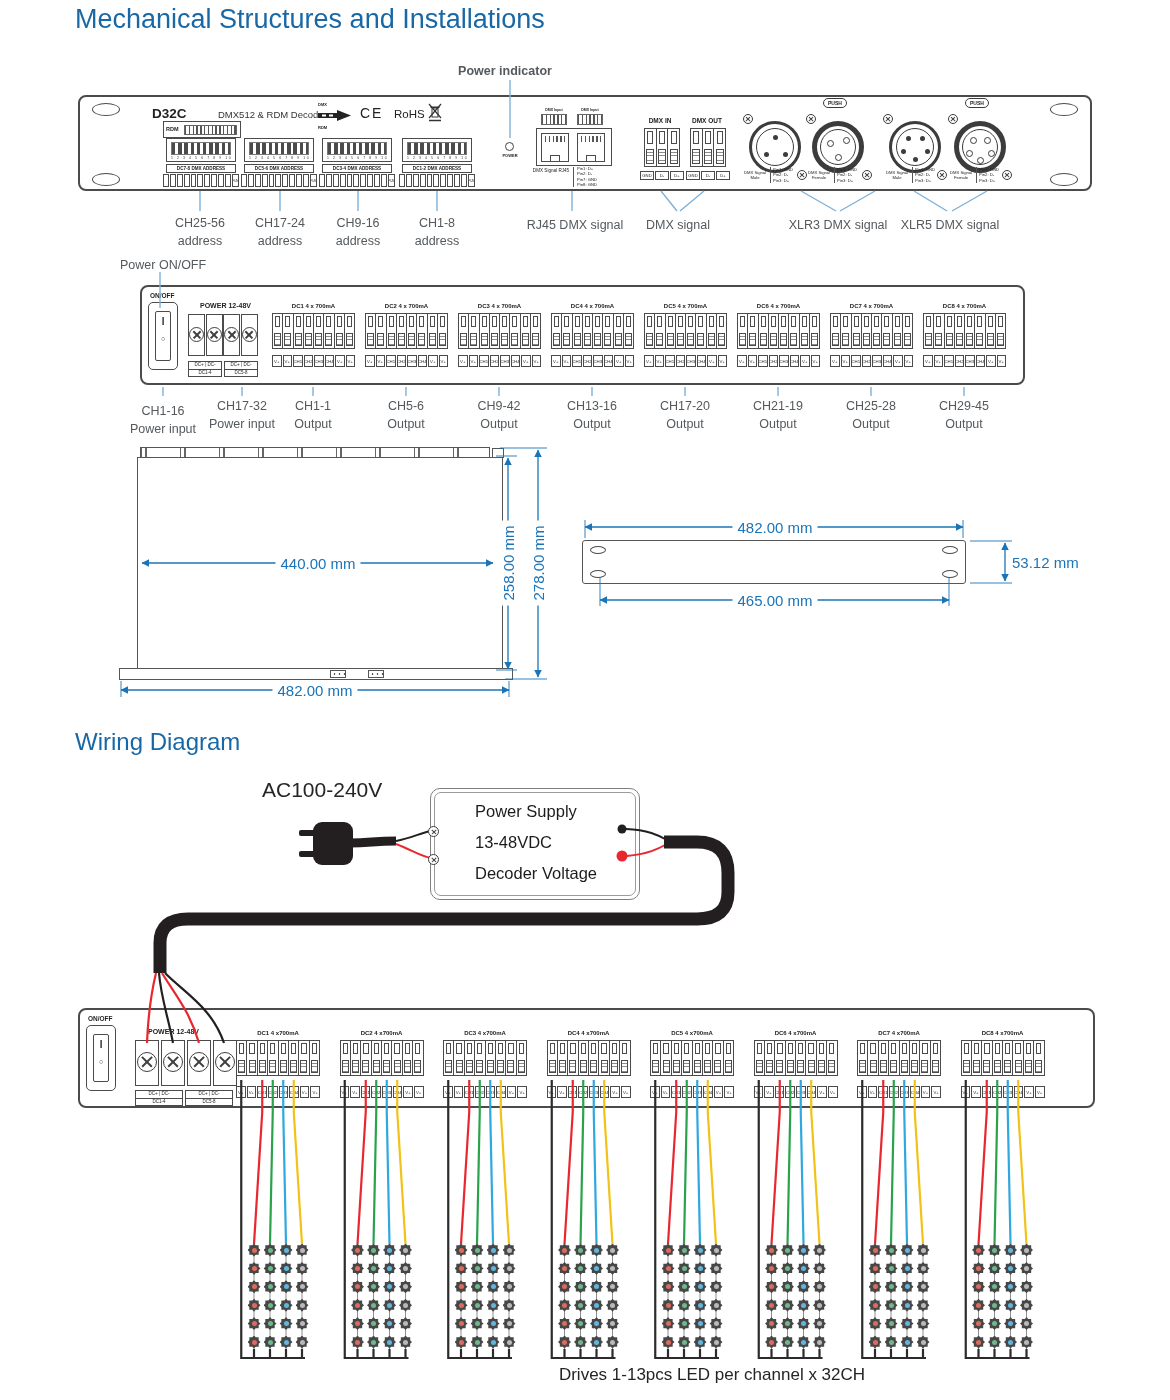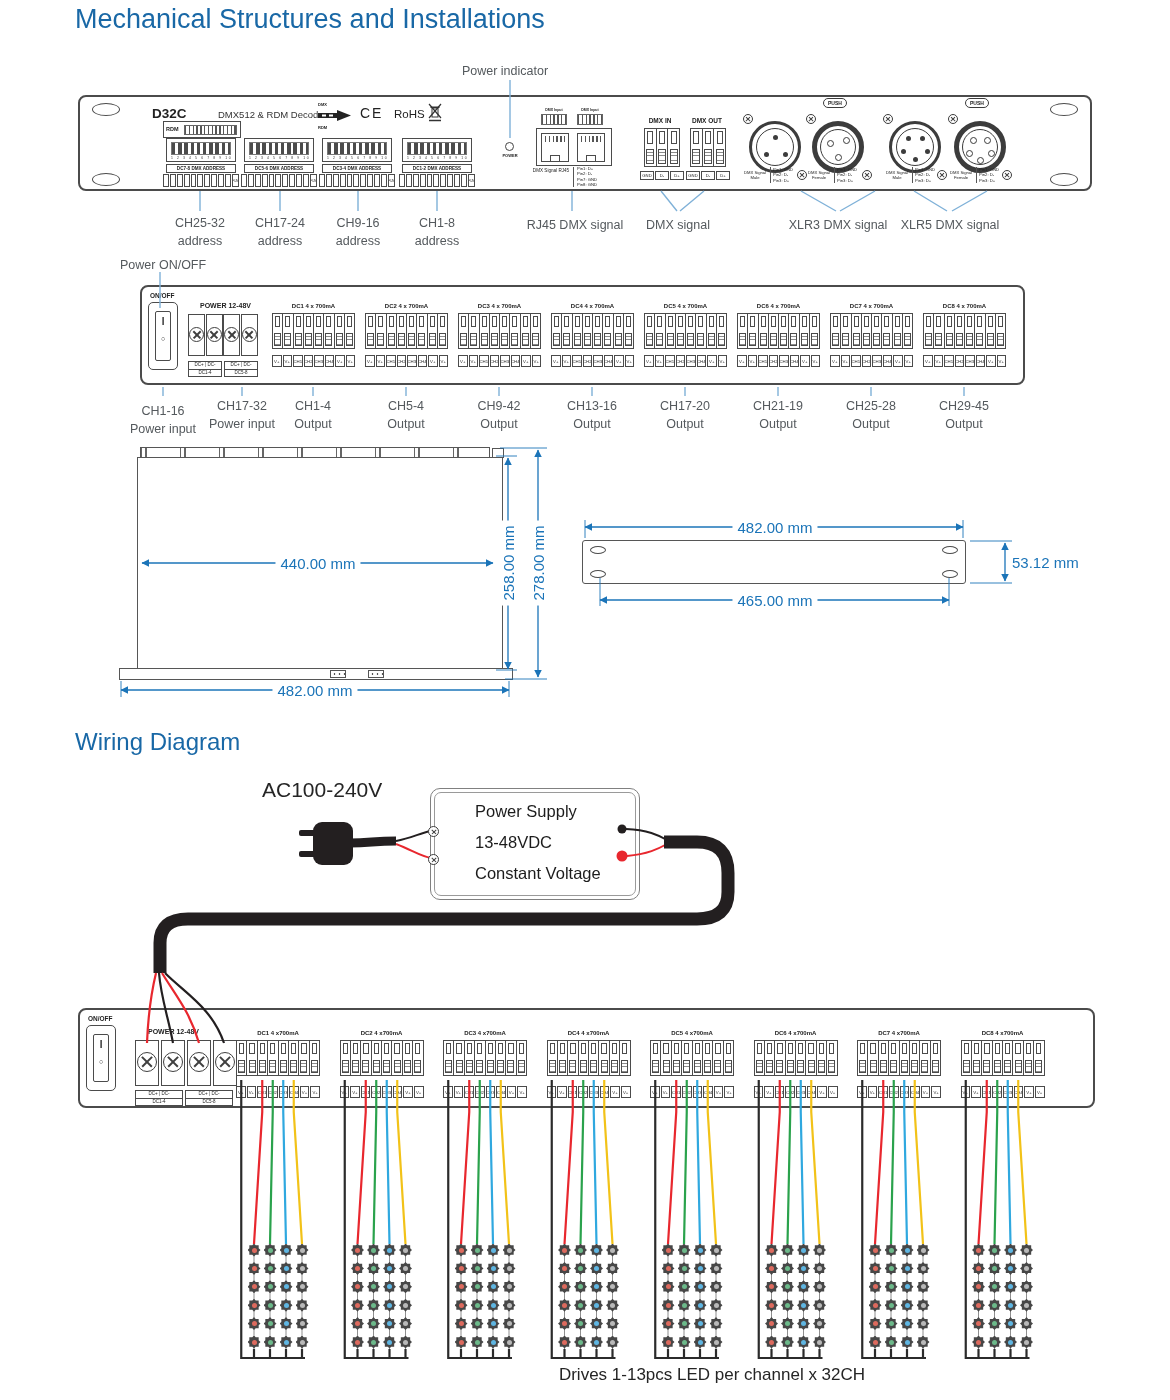--- a/index.html
+++ b/index.html
@@ -62,21 +62,21 @@
   .psu .ptxt{position:absolute;left:44px;font-size:16.5px;color:#1c1c1c;white-space:nowrap;}
   svg.overlay{position:absolute;left:0;top:0;z-index:30;pointer-events:none;}
   .topview,.frontview{position:absolute;border:1.6px solid #565656;background:#fff;box-sizing:border-box;}
   .dotbox{position:absolute;border:1px solid #555;background:radial-gradient(#555 1px,transparent 1.2px);background-size:5px 4px;background-position:1px 1px;box-sizing:border-box;}
 </style>
 </head>
 <body>
 
 <div class="abs sec-title" style="left:75px;top:4px;">Mechanical Structures and Installations</div>
 
-<div class="lbl" style="left:505px;top:62px;transform:translateX(-50%);">Power indicator</div>
+<div class="lbl" style="left:505px;top:62px;transform:translateX(-50%);font-weight:bold;">Power indicator</div>
 
 <div class="panel" style="left:78px;top:95px;width:1014px;height:96px;"></div>
 <div class="oval" style="left:92px;top:103px;width:28px;height:13px;"></div>
 <div class="oval" style="left:92px;top:173px;width:28px;height:13px;"></div>
 <div class="oval" style="left:1050px;top:103px;width:28px;height:13px;"></div>
 <div class="oval" style="left:1050px;top:173px;width:28px;height:13px;"></div>
 
 <div class="abs bold" style="left:152px;top:106px;font-size:13.5px;">D32C</div>
 <div class="abs" style="left:218px;top:109px;font-size:9.5px;color:#333;">DMX512 &amp; RDM Decoder</div>
 
@@ -659,21 +659,21 @@
 <div class="oval" style="left:590px;top:570px;width:16px;height:8px;border-width:1.2px;"></div>
 <div class="oval" style="left:942px;top:570px;width:16px;height:8px;border-width:1.2px;"></div>
 
 <div class="abs sec-title" style="left:75px;top:728px;font-size:24px;">Wiring Diagram</div>
 <div class="abs" style="left:262px;top:778px;font-size:21px;color:#252525;">AC100-240V</div>
 
 <div class="psu" style="left:430px;top:788px;width:210px;height:112px;">
   <div class="in2"></div>
   <div class="ptxt" style="top:13px;">Power Supply</div>
   <div class="ptxt" style="top:44px;">13-48VDC</div>
-  <div class="ptxt" style="top:75px;">Constant Voltage</div>
+  <div class="ptxt" style="top:75px;">Decoder Voltage</div>
 </div>
 <div class="screwlet" style="left:428px;top:826px;width:11px;height:11px;z-index:32;"></div>
 <div class="screwlet" style="left:428px;top:854px;width:11px;height:11px;z-index:32;"></div>
 
 <div class="panel" style="left:78px;top:1008px;width:1017px;height:100px;"></div>
 <div class="abs bold" style="left:88px;top:1015px;font-size:6.5px;">ON/OFF</div>
 <div class="rocker" style="left:86px;top:1025px;width:30px;height:66px;">
   <div class="rin">
       <span class="ri">❙</span>
       <span class="ro">○</span>
@@ -1405,21 +1405,21 @@
   </div>
 <div class="inbox" style="left: 135px; top: 1090px; width: 48px; height: 16px;">
     <div class="tr">DC+ | DC-</div>
     <div>DC1-4</div>
   </div>
 <div class="inbox" style="left: 185px; top: 1090px; width: 48px; height: 16px;">
     <div class="tr">DC+ | DC-</div>
     <div>DC5-8</div>
   </div>
 <div class="lbl" style="left: 200px; top: 214px; transform: translateX(-50%);">
-    <div>CH25-32</div>
+    <div>CH25-56</div>
     <div>address</div>
   </div>
 <div class="lbl" style="left: 280px; top: 214px; transform: translateX(-50%);">
     <div>CH17-24</div>
     <div>address</div>
   </div>
 <div class="lbl" style="left: 358px; top: 214px; transform: translateX(-50%);">
     <div>CH9-16</div>
     <div>address</div>
   </div>
@@ -1433,25 +1433,25 @@
 <div class="lbl" style="left: 950px; top: 216px; transform: translateX(-50%);">XLR5 DMX signal</div>
 <div class="lbl" style="left: 163px; top: 402px; transform: translateX(-50%);">
     <div>CH1-16</div>
     <div>Power input</div>
   </div>
 <div class="lbl" style="left: 242px; top: 397px; transform: translateX(-50%);">
     <div>CH17-32</div>
     <div>Power input</div>
   </div>
 <div class="lbl" style="left: 313px; top: 397px; transform: translateX(-50%);">
-    <div>CH1-4</div>
+    <div>CH1-1</div>
     <div>Output</div>
   </div>
 <div class="lbl" style="left: 406px; top: 397px; transform: translateX(-50%);">
-    <div>CH5-4</div>
+    <div>CH5-6</div>
     <div>Output</div>
   </div>
 <div class="lbl" style="left: 499px; top: 397px; transform: translateX(-50%);">
     <div>CH9-42</div>
     <div>Output</div>
   </div>
 <div class="lbl" style="left: 592px; top: 397px; transform: translateX(-50%);">
     <div>CH13-16</div>
     <div>Output</div>
   </div>

